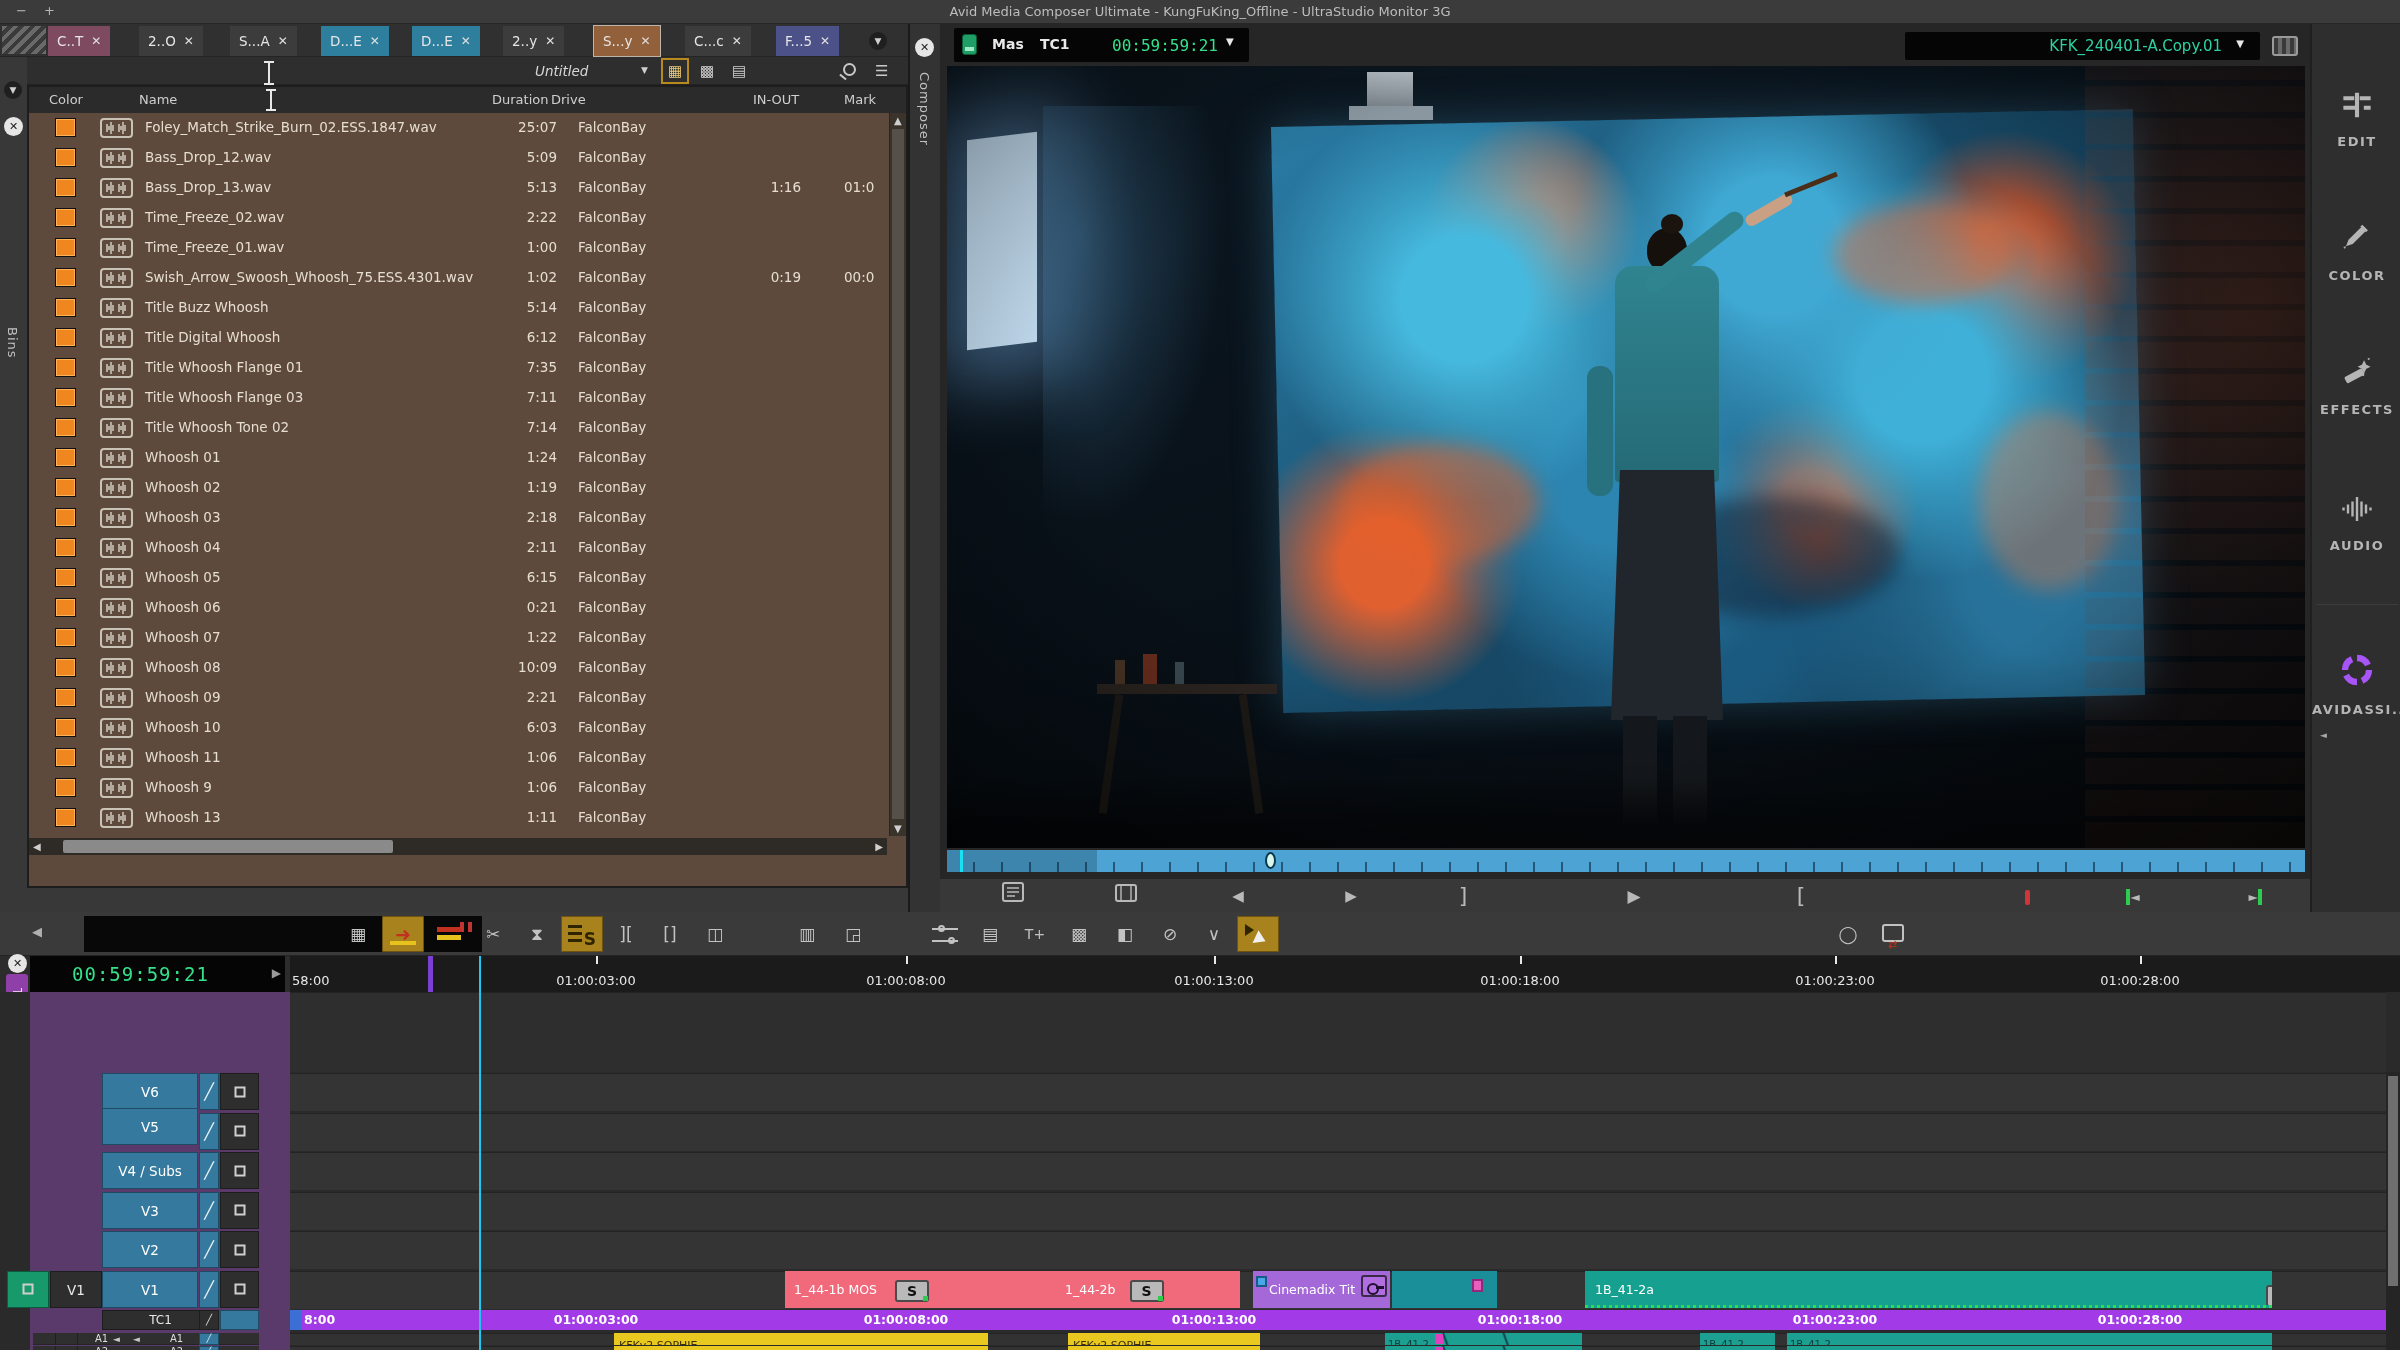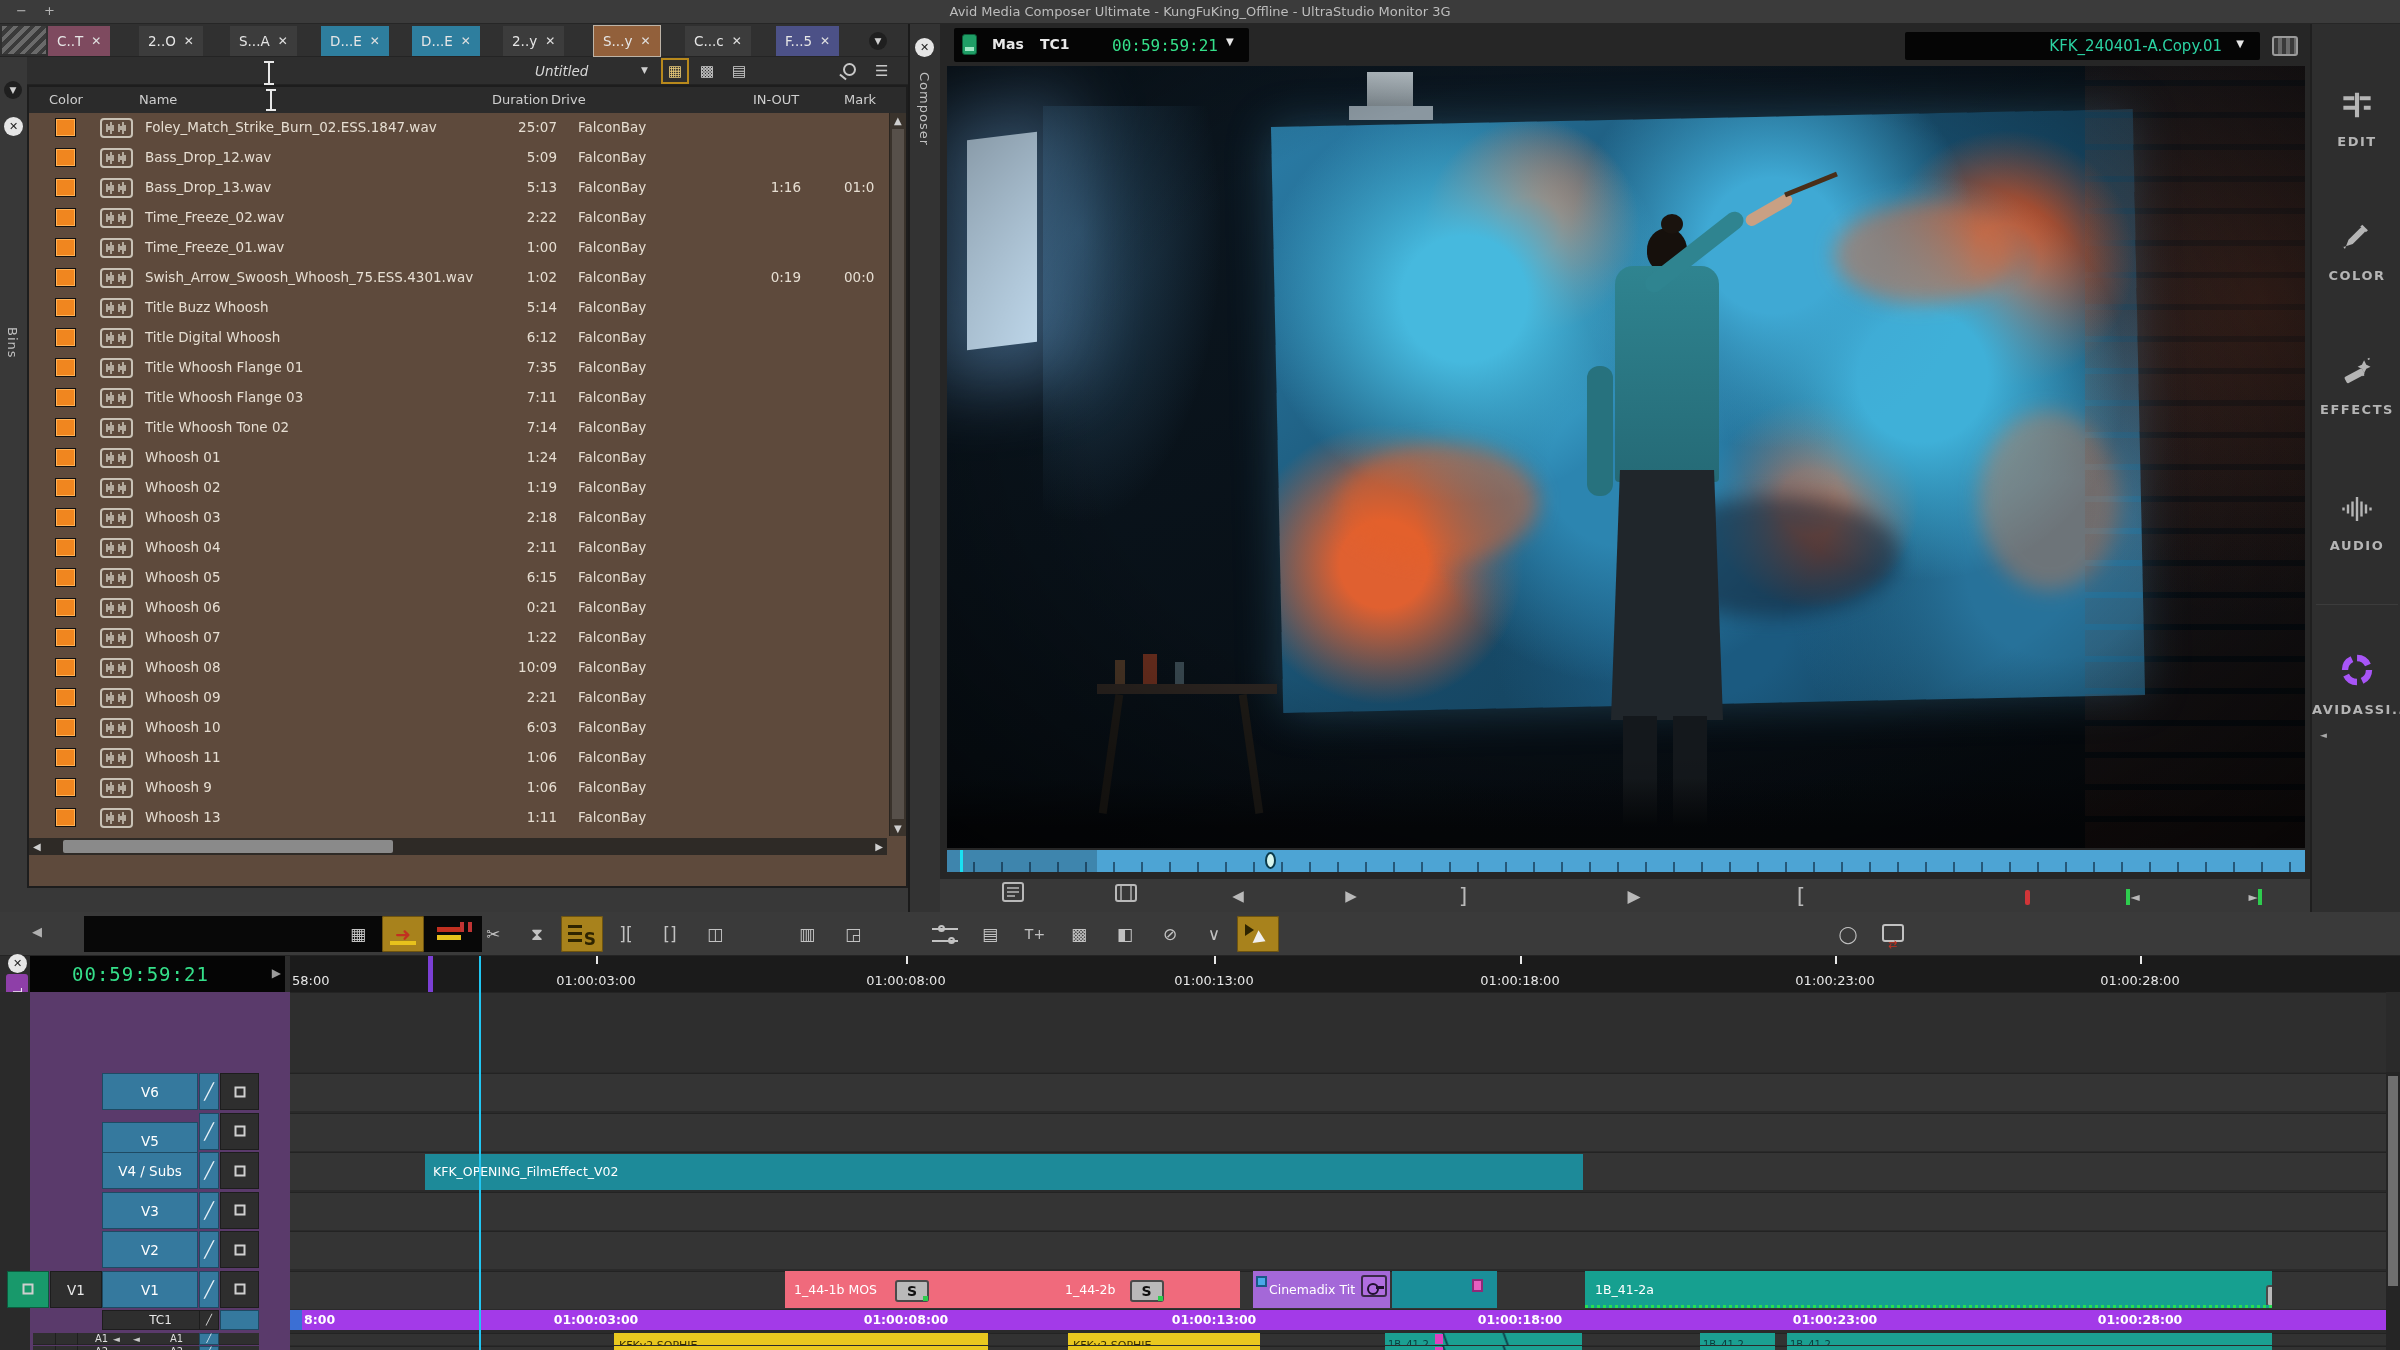--- a/index.html
+++ b/index.html
@@ -789,21 +789,21 @@
           <div class="trow" style="top: 0px; height: 80px; background: rgb(46, 46, 46);"></div>
           <div class="trow" style="top: 341px; height: 12px; background: rgb(50, 50, 50);"></div>
           <div class="trow" style="top: 354px; height: 12px; background: rgb(50, 50, 50);"></div>
         </div>
       <div id="hdr-holder">
           <div class="tkbtn" style="top: 81px; height: 37px; line-height: 36px;">V6</div>
           <div class="pcell" style="top: 81px; height: 37px; line-height: 36px;">╱</div>
           <div class="mcell" style="top: 81px; height: 37px;">
             <div class="msq"></div>
           </div>
-          <div class="tkbtn" style="top: 130px; height: 37px; line-height: 36px; text-align: center;">V5</div>
+          <div class="tkbtn" style="top: 116px; height: 37px; line-height: 36px; text-align: center;">V5</div>
           <div class="pcell" style="top: 120.5px; height: 37px; line-height: 36px;">╱</div>
           <div class="mcell" style="top: 120.5px; height: 37px;">
             <div class="msq"></div>
           </div>
           <div class="tkbtn" style="top: 160px; height: 37px; line-height: 36px;">V4 / Subs</div>
           <div class="pcell" style="top: 160px; height: 37px; line-height: 36px;">╱</div>
           <div class="mcell" style="top: 160px; height: 37px;">
             <div class="msq"></div>
           </div>
           <div class="tkbtn" style="top: 199.5px; height: 37px; line-height: 36px;">V3</div>
@@ -843,23 +843,20 @@
           <div class="arow-hd" style="left: 170px; top: 354px; line-height: 12px;">A2</div>
           <div class="abs" style="left: 199px; top: 354px; width: 20px; height: 12px; background: rgb(53, 121, 158); border: 1px solid rgb(30, 74, 99); color: rgb(232, 242, 248); font-size: 8px; text-align: center; line-height: 10px;">╱</div>
           <div class="abs" style="left: 33px; top: 354px; width: 97px; height: 12px; background: rgb(47, 47, 47); border-bottom: 1px solid rgb(36, 36, 36);">
             <div class="abs" style="left: 22px; top: 0px; width: 1px; height: 12px; background: rgb(31, 31, 31);"></div>
             <div class="abs" style="left: 44px; top: 0px; width: 1px; height: 12px; background: rgb(31, 31, 31);"></div>
           </div>
           <div class="arow-hd" style="left: 95px; top: 354px; line-height: 12px;">A2</div>
           <div class="arow-hd spk" style="left: 113px; top: 354px; line-height: 12px;">◄</div>
         </div>
 
-      <div class="clip" style="left:425px;top:162px;width:1158px;height:36px;background:#1d8a99;line-height:36px;padding-left:8px">
-        <span>KFK_OPENING_FilmEffect_V02</span>
-      </div>
 
       <div class="clip" style="left:785px;top:279px;width:271px;height:37px;background:#f06a7c;line-height:37px;padding-left:9px;color:#2a0a10">
         <span style="color:#fff">1_44-1b MOS</span>
         <span class="sbadge" style="margin-left:14px">S</span>
       </div>
       <div class="clip" style="left:1056px;top:279px;width:184px;height:37px;background:#f06a7c;line-height:37px;padding-left:9px">
         <span>1_44-2b</span>
         <span class="sbadge" style="margin-left:10px">S</span>
       </div>
       <div class="clip" style="left:1253px;top:279px;width:137px;height:37px;background:#a468d8;line-height:37px;padding-left:16px">

